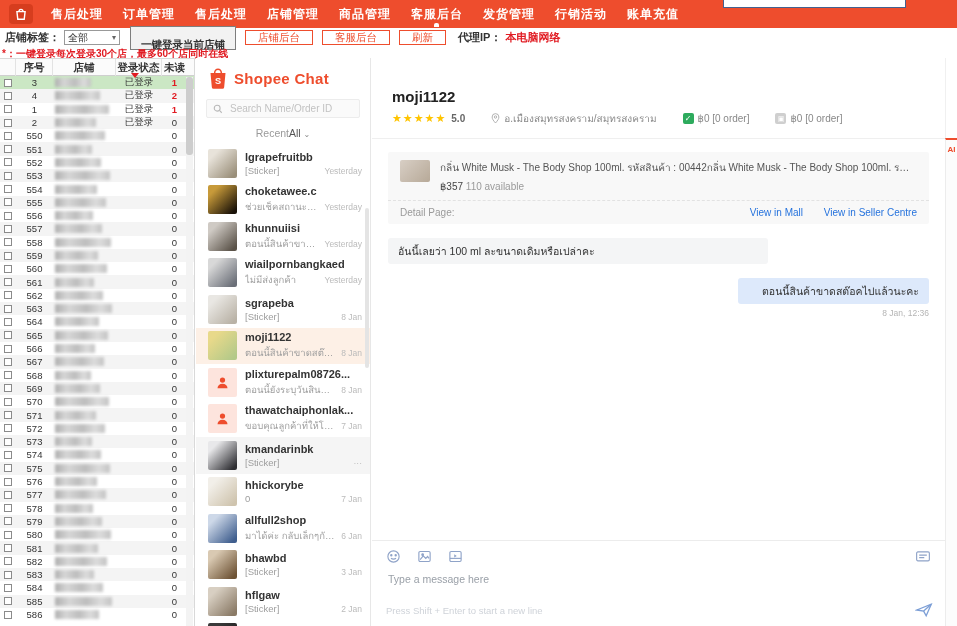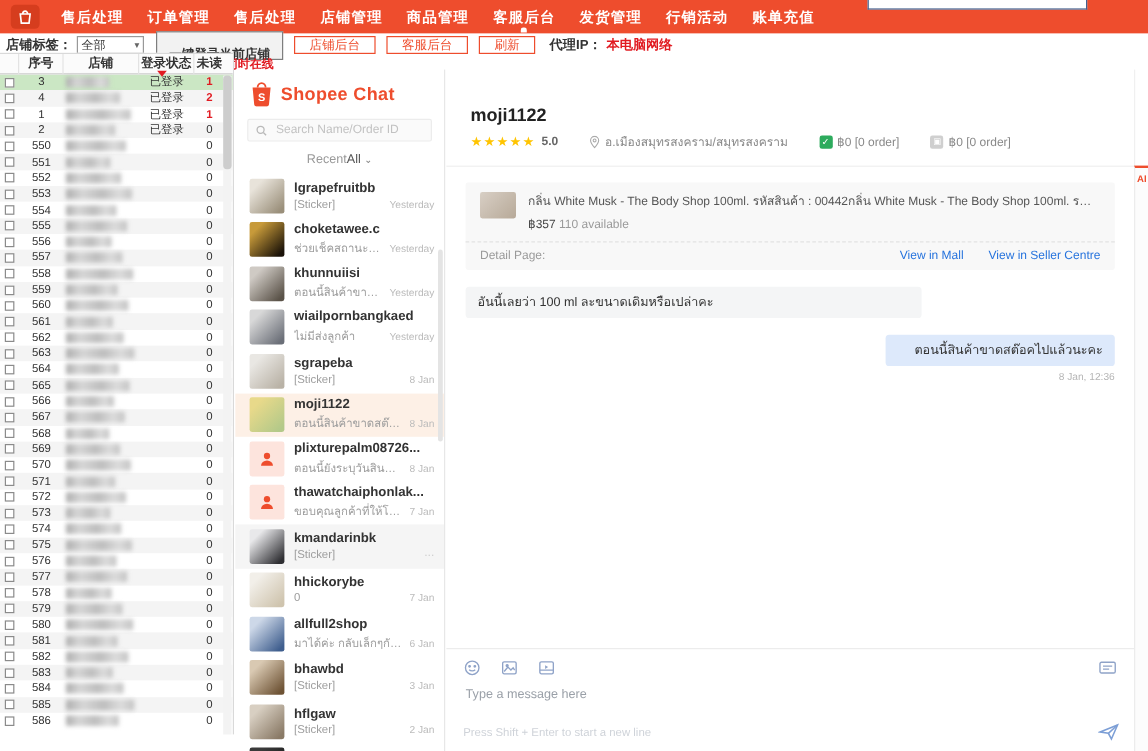--- a/index.html
+++ b/index.html
@@ -19,21 +19,21 @@
   .tb-label{font-size:11px;font-weight:bold;color:#333;margin-left:5px;}
   .tb-select{width:56px;height:15px;border:1px solid #999;background:#fff;font-size:10px;color:#333;display:flex;align-items:center;justify-content:space-between;padding:0 3px;margin-left:4px;cursor:pointer;}
   .tb-select .chev{font-size:8px;color:#666;}
   .btn-login{height:16px;margin-left:10px;background:#f2f2f2;border:1px solid #7e7e7e;font-size:10.5px;font-weight:bold;color:#333;padding:11px 10px;cursor:pointer;}
   .btn-orange{height:15px;margin-left:9px;background:#fff;border:1px solid #ee4d2d;color:#ee4d2d;font-size:10.5px;padding:0 12px;cursor:pointer;}
   .proxy-label{font-size:11px;font-weight:bold;color:#333;margin-left:12px;}
   .proxy-value{font-size:11px;font-weight:bold;color:#e11b22;margin-left:4px;}
   .note{position:absolute;left:2px;top:47px;font-size:10px;color:#e11b22;font-weight:bold;}
 
   
-  .table-panel{position:absolute;left:0;top:44px;width:195px;height:568px;border-top:1px solid #d9d9d9;border-right:1px solid #d9d9d9;background:#fff;overflow:hidden;}
+  .table-panel{position:absolute;left:0;top:58px;width:195px;height:568px;border-top:1px solid #d9d9d9;border-right:1px solid #d9d9d9;background:#fff;overflow:hidden;}
   .t-header{display:flex;height:17px;align-items:center;border-bottom:1px solid #cfcfcf;background:#fbfbfb;position:relative;}
   .t-header .hc{font-size:10.5px;font-weight:bold;color:#333;text-align:center;border-right:1px solid #e3e3e3;height:17px;line-height:17px;}
   .sort-arrow{position:absolute;left:131px;top:14px;width:0;height:0;border-left:4px solid transparent;border-right:4px solid transparent;border-top:5px solid #e11b22;z-index:3;}
   .c-chk{width:16px;}.c-no{width:37px;}.c-name{width:63px;}.c-status{width:46px;}.c-unread{width:25px;}
   .t-row{display:flex;height:13.3px;align-items:center;font-size:9.5px;color:#333;}
   .t-row:nth-child(even){background:#f4f4f4;}
   .t-row.sel{background:#cbe7c4;}
   .t-row .cell{text-align:center;}
   .chkbox{width:8px;height:8px;border:1px solid #8b8b8b;background:#fff;margin:0 auto;}
   .blur-bar{height:9px;background:linear-gradient(90deg,#aeaeae,#d6d6d6 25%,#bdbdbd 55%,#dcdcdc 80%,#c3c3c3);filter:blur(1.6px);border-radius:1px;margin-left:2px;}

